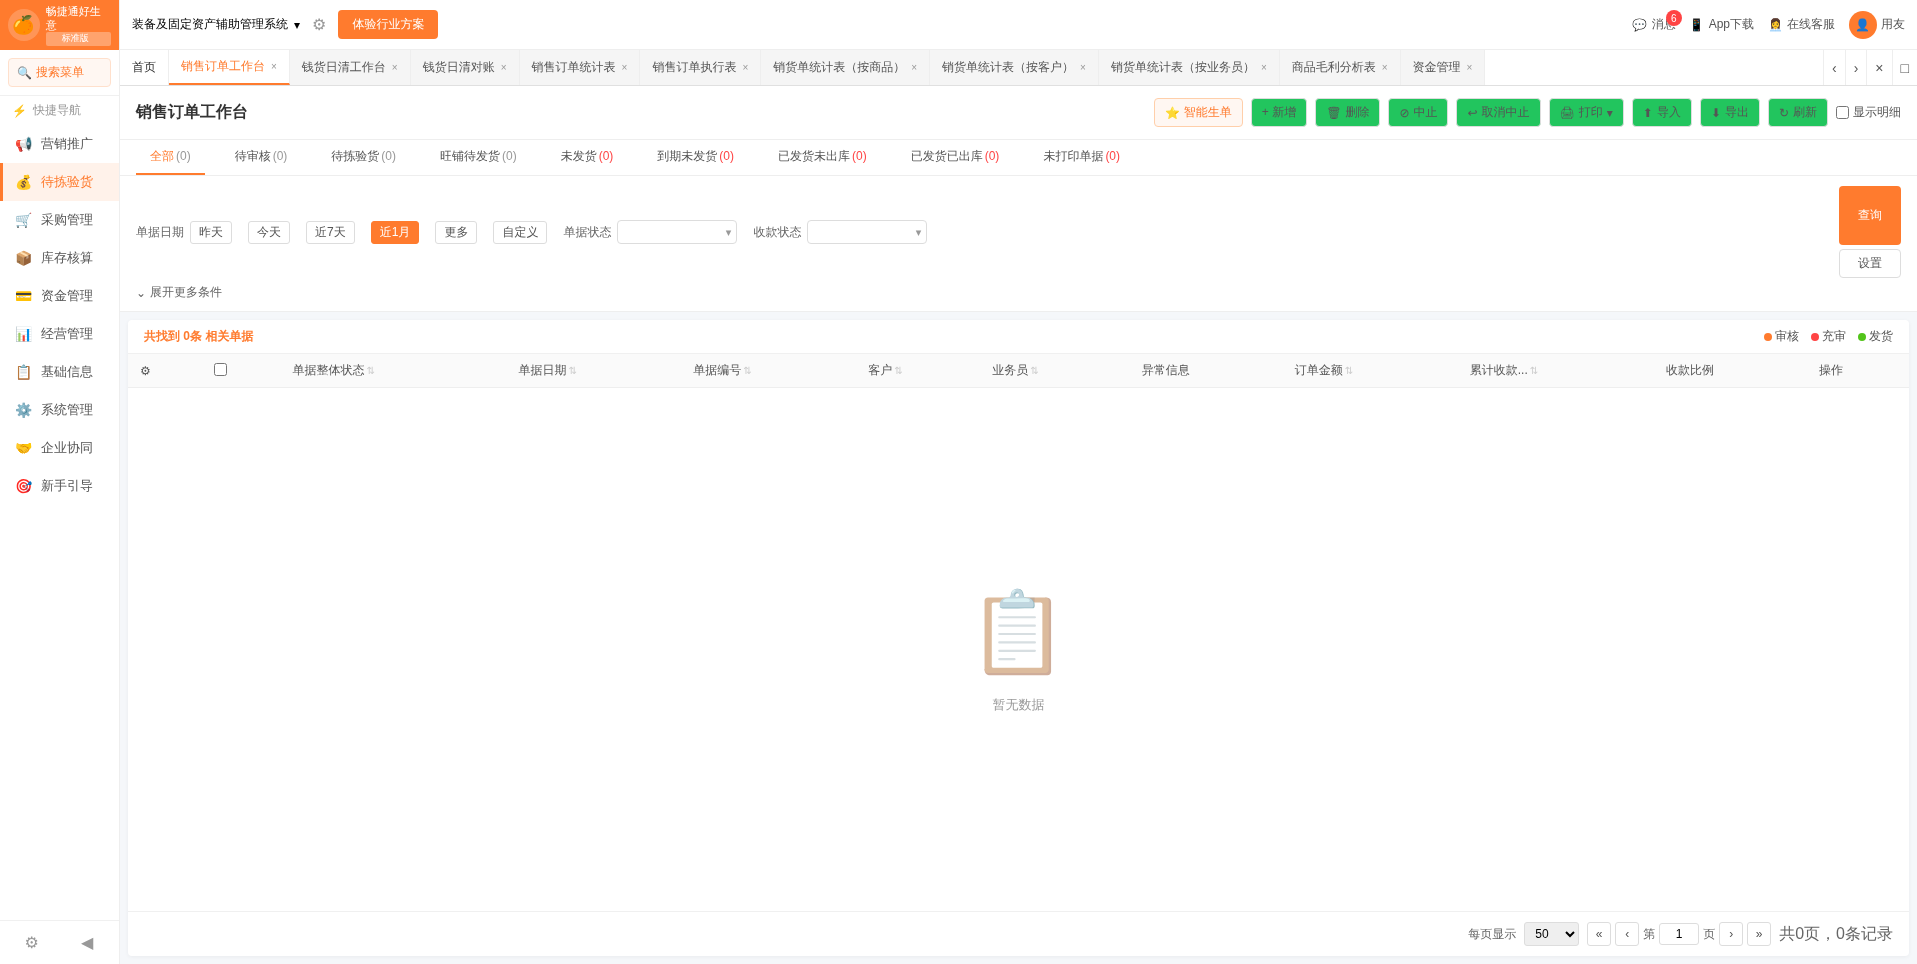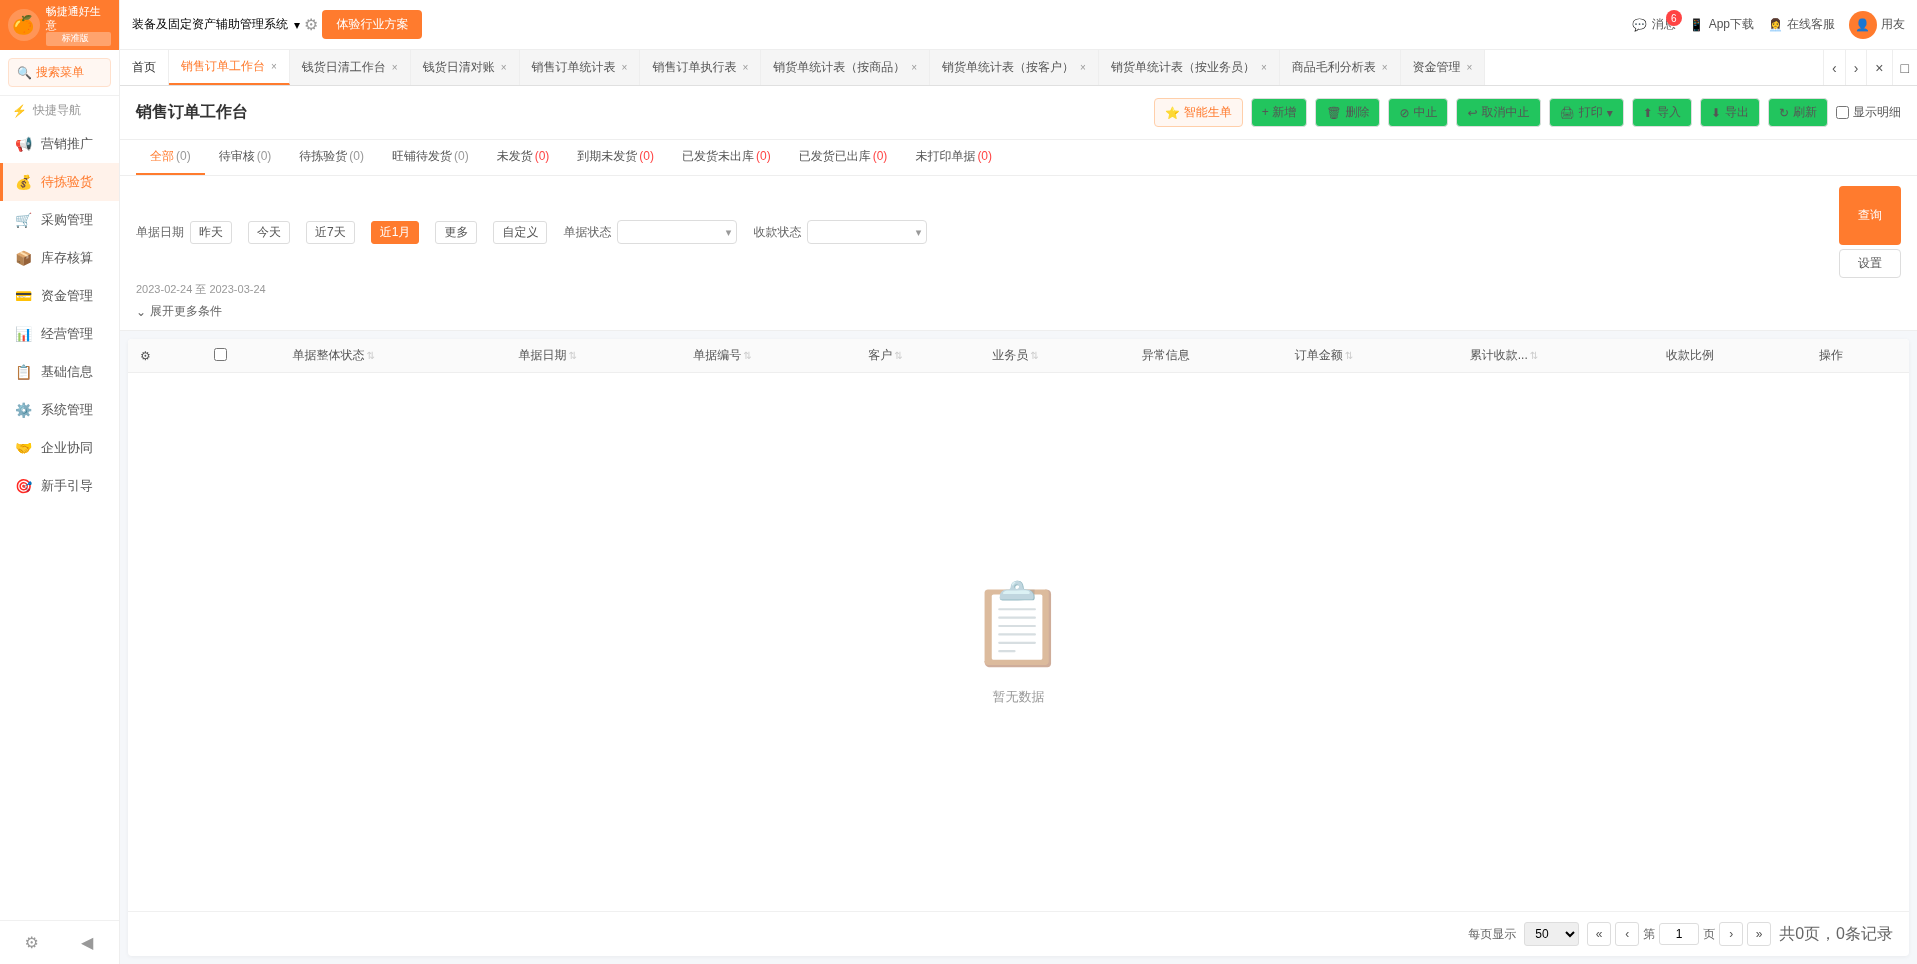--- a/index.html
+++ b/index.html
@@ -16,21 +16,21 @@
     .sidebar-nav-item { padding: 10px 12px; display: flex; align-items: center; gap: 8px; cursor: pointer; color: #555; font-size: 13px; border-left: 3px solid transparent; }
     .sidebar-nav-item.active { background: #fff2ea; color: #ff7b2e; border-left-color: #ff7b2e; }
     .sidebar-nav-icon { font-size: 14px; width: 18px; text-align: center; }
     .sidebar-bottom { margin-top: auto; padding: 8px; display: flex; gap: 8px; border-top: 1px solid #f0f0f0; }
     .sidebar-bottom-btn { flex: 1; padding: 4px; text-align: center; color: #999; cursor: pointer; font-size: 16px; }
 
     
     .main { flex: 1; display: flex; flex-direction: column; overflow: hidden; }
 
     
-    .topbar { height: 50px; background: #fff; border-bottom: 1px solid #eee; display: flex; align-items: center; padding: 0 12px; gap: 4px; flex-shrink: 0; }
+    .topbar { height: 50px; background: #fff; border-bottom: 1px solid #eee; display: flex; align-items: center; padding: 0 12px; gap: 12px; flex-shrink: 0; }
     .topbar-title-dropdown { display: flex; align-items: center; gap: 6px; cursor: pointer; }
     .topbar-btn-orange { background: #ff7b2e; color: #fff; border: none; border-radius: 4px; padding: 6px 14px; font-size: 12px; cursor: pointer; }
     .topbar-actions { display: flex; align-items: center; gap: 14px; margin-left: auto; }
     .topbar-action-item { display: flex; align-items: center; gap: 4px; color: #555; font-size: 12px; cursor: pointer; position: relative; }
     .topbar-badge { background: #ff4444; color: #fff; border-radius: 50%; width: 16px; height: 16px; font-size: 10px; display: flex; align-items: center; justify-content: center; position: absolute; top: -6px; right: -6px; }
     .topbar-avatar { width: 28px; height: 28px; background: #ff7b2e; border-radius: 50%; display: flex; align-items: center; justify-content: center; color: #fff; font-size: 12px; }
 
     
     .tabbar { height: 36px; background: #fff; border-bottom: 1px solid #e0e0e0; display: flex; align-items: stretch; flex-shrink: 0; overflow: hidden; }
     .tab-item { padding: 0 12px; display: flex; align-items: center; gap: 6px; cursor: pointer; color: #555; font-size: 12px; white-space: nowrap; border-right: 1px solid #eee; background: #f5f5f5; }
@@ -42,21 +42,21 @@
 
     
     .content { flex: 1; display: flex; flex-direction: column; overflow: hidden; background: #f5f7fa; }
     .page-header { background: #fff; padding: 12px 16px; border-bottom: 1px solid #eee; display: flex; align-items: center; justify-content: space-between; }
     .page-title { font-size: 16px; font-weight: bold; color: #333; }
     .page-header-actions { display: flex; gap: 8px; align-items: center; }
     .btn { border: 1px solid #ddd; background: #22c55e; border-radius: 4px; padding: 5px 10px; font-size: 12px; cursor: pointer; display: flex; align-items: center; gap: 4px; color: #555; }
     .btn-smart { background: #fff7f2; color: #ff7b2e; border-color: #ffcfaa; }
 
     
-    .subtabs { background: #fff; padding: 0 16px; border-bottom: 1px solid #eee; display: flex; gap: 0; flex-shrink: 0; }
+    .subtabs { background: #fff; padding: 0 16px; border-bottom: 1px solid #eee; display: flex; gap: 16px; flex-shrink: 0; }
     .subtab { padding: 8px 14px; font-size: 12px; color: #555; cursor: pointer; border-bottom: 2px solid transparent; white-space: nowrap; }
     .subtab.active { color: #ff7b2e; border-bottom-color: #ff7b2e; }
 
     
     .filter-area { background: #fff; padding: 10px 16px; border-bottom: 1px solid #eee; flex-shrink: 0; }
     .filter-row { display: flex; align-items: center; gap: 16px; flex-wrap: wrap; }
     .filter-item { display: flex; align-items: center; gap: 6px; }
     .filter-label { color: #666; font-size: 12px; white-space: nowrap; }
     .filter-date-btns { display: flex; gap: 16px; }
     .filter-date-btn { padding: 2px 8px; border-radius: 3px; border: 1px solid #ddd; background: #fff; font-size: 12px; cursor: pointer; color: #555; }
@@ -346,32 +346,50 @@
             <select class="filter-select">
               <option value=""></option>
             </select>
           </div>
         </div>
         <div class="filter-actions">
           <button class="btn-query">查询</button>
           <button class="btn-settings">设置</button>
         </div>
       </div>
-      <div style="margin-top:4px;">
-        <span style="font-size:11px;color:#999;">2023-02-24 至 2023-03-24</span>
-      </div>
       <div style="margin-top:6px;">
         <span class="filter-expand">
           <span>⌄</span>
           <span>展开更多条件</span>
         </span>
       </div>
     </div>
 
     <div class="table-area">
+      <div class="table-toolbar">
+        <div class="table-count">
+          <span>共找到</span>
+          <span style="color:#ff7b2e;font-weight:bold;"> <span>0</span><span>条</span></span>
+          <span>相关单据</span>
+        </div>
+        <div class="table-quick-actions" id="quick-actions">
+            <div class="table-quick-btn">
+              <span class="dot dot-orange"></span>
+              <span>审核</span>
+            </div>
+            <div class="table-quick-btn">
+              <span class="dot dot-red"></span>
+              <span>充审</span>
+            </div>
+            <div class="table-quick-btn">
+              <span class="dot dot-green"></span>
+              <span>发货</span>
+            </div>
+          </div>
+      </div>
       <table>
         <thead>
           <tr id="table-header-row">
               <th><span>⚙</span></th>
               <th><input type="checkbox" style=""></th>
               <th>单据整体状态<span class="sort-icon">⇅</span></th>
               <th>单据日期<span class="sort-icon">⇅</span></th>
               <th>单据编号<span class="sort-icon">⇅</span></th>
               <th>客户<span class="sort-icon">⇅</span></th>
               <th>业务员<span class="sort-icon">⇅</span></th>

